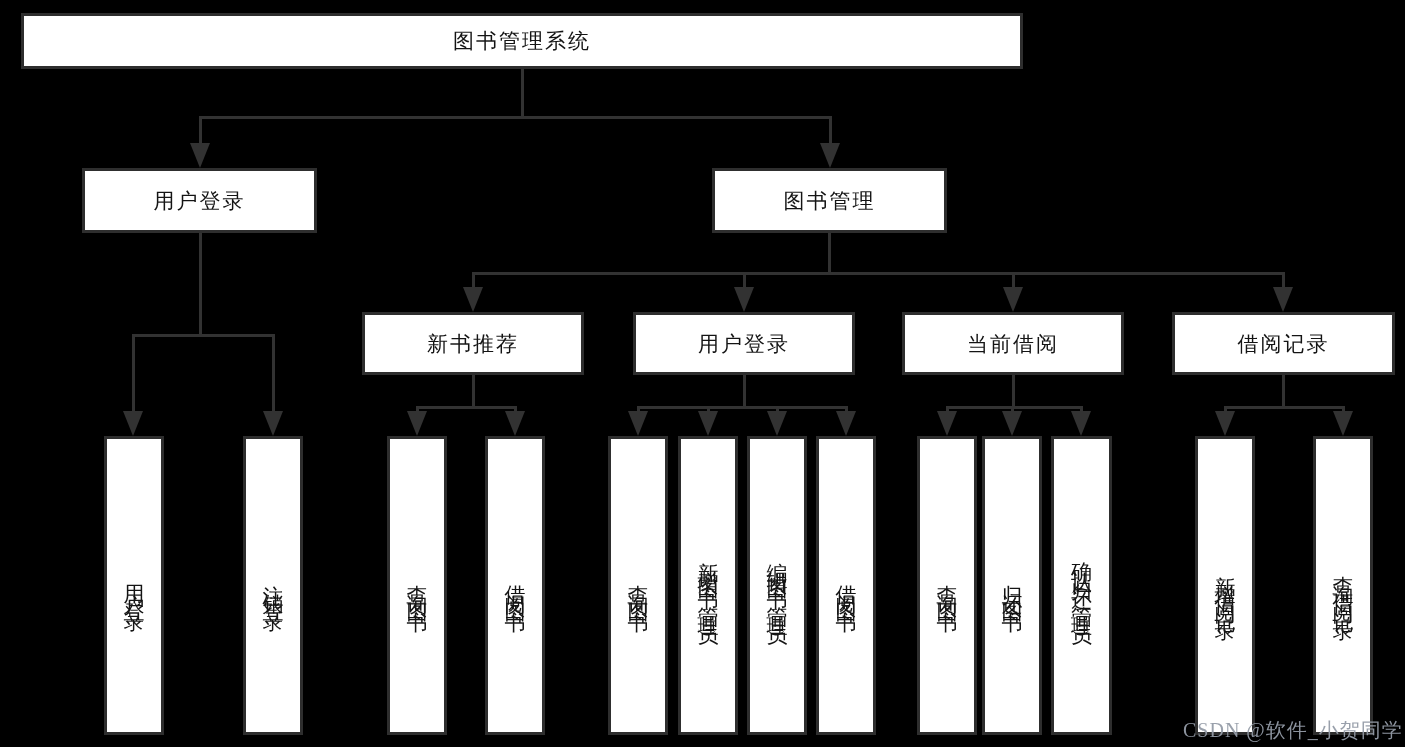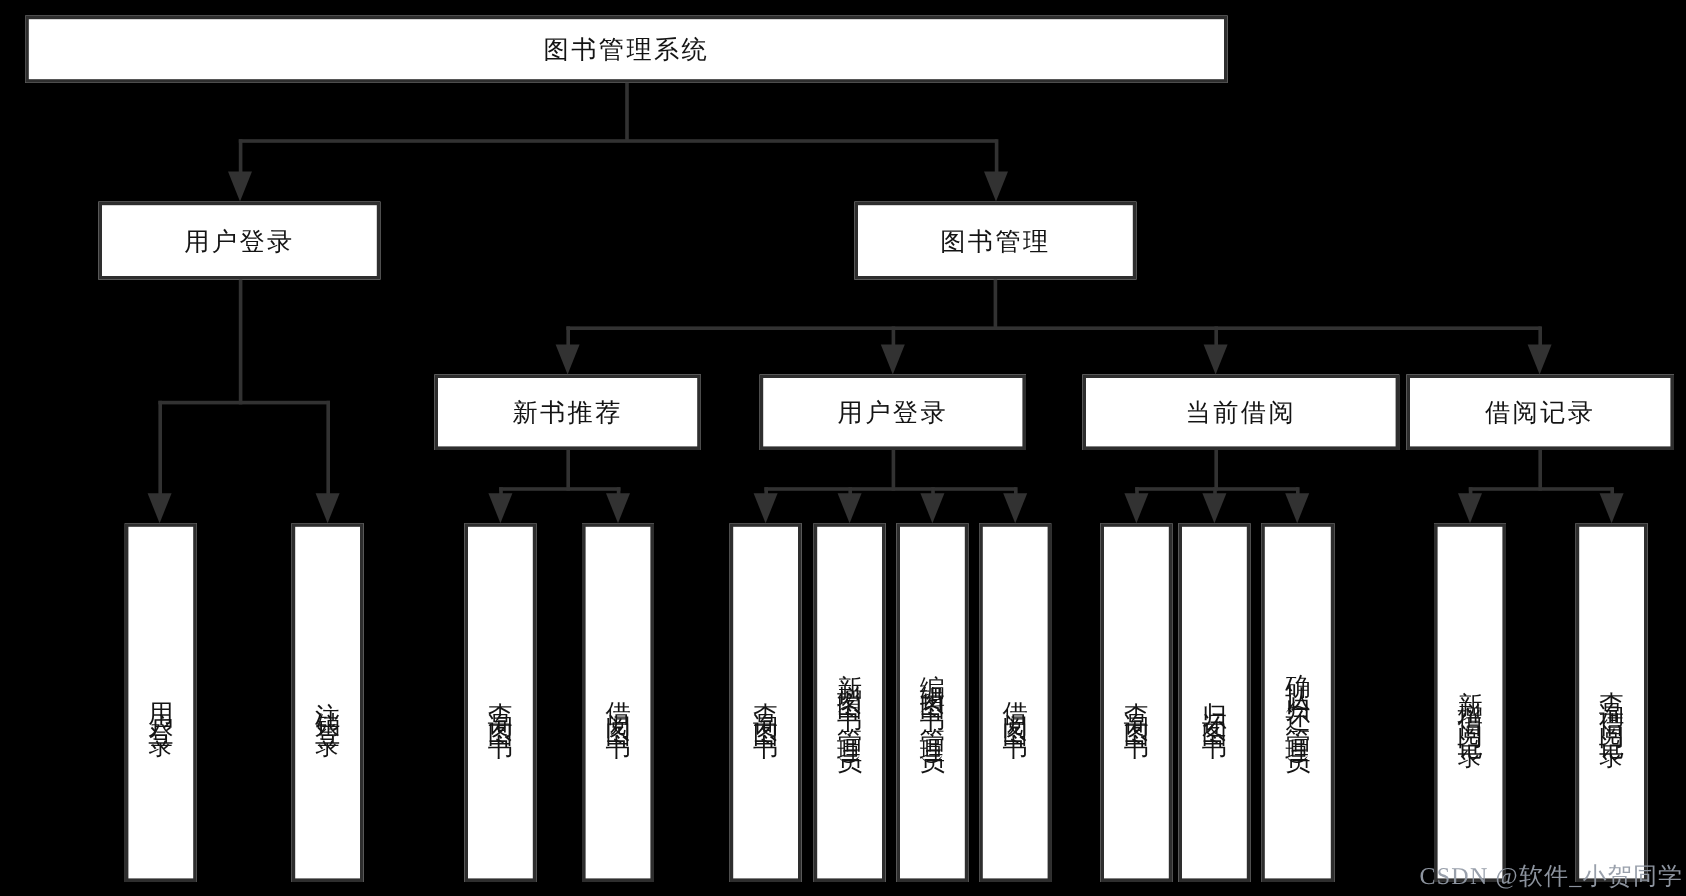--- a/index.html
+++ b/index.html
@@ -35,21 +35,21 @@
 
 <div id="stage">
 
   <div class="box" style="left:21px;  top:13px;  width:1002px;height:56px;">图书管理系统</div>
 
   <div class="box" style="left:82px;  top:168px; width:235px; height:65px;">用户登录</div>
   <div class="box" style="left:362px; top:312px; width:222px; height:63px;">新书推荐</div>
 
   <div class="box" style="left:712px; top:168px; width:235px; height:65px;">图书管理</div>
   <div class="box" style="left:633px; top:312px; width:222px; height:63px;">用户登录</div>
-  <div class="box" style="left:902px; top:312px; width:264px; height:63px;">当前借阅</div>
+  <div class="box" style="left:902px; top:312px; width:222px; height:63px;">当前借阅</div>
   <div class="box" style="left:1172px;top:312px; width:223px; height:63px;">借阅记录</div>
 
   <div class="vbox" style="left:104px; top:436px; width:60px; height:299px;">用户登录</div>
   <div class="vbox" style="left:243px; top:436px; width:60px; height:299px;">注销登录</div>
 
   <div class="vbox" style="left:387px; top:436px; width:60px; height:299px;">查询图书</div>
   <div class="vbox" style="left:485px; top:436px; width:60px; height:299px;">借阅图书</div>
 
   <div class="vbox" style="left:608px; top:436px; width:60px; height:299px;">查询图书</div>
   <div class="vbox" style="left:678px; top:436px; width:60px; height:299px;">新增图书（管理员）</div>

